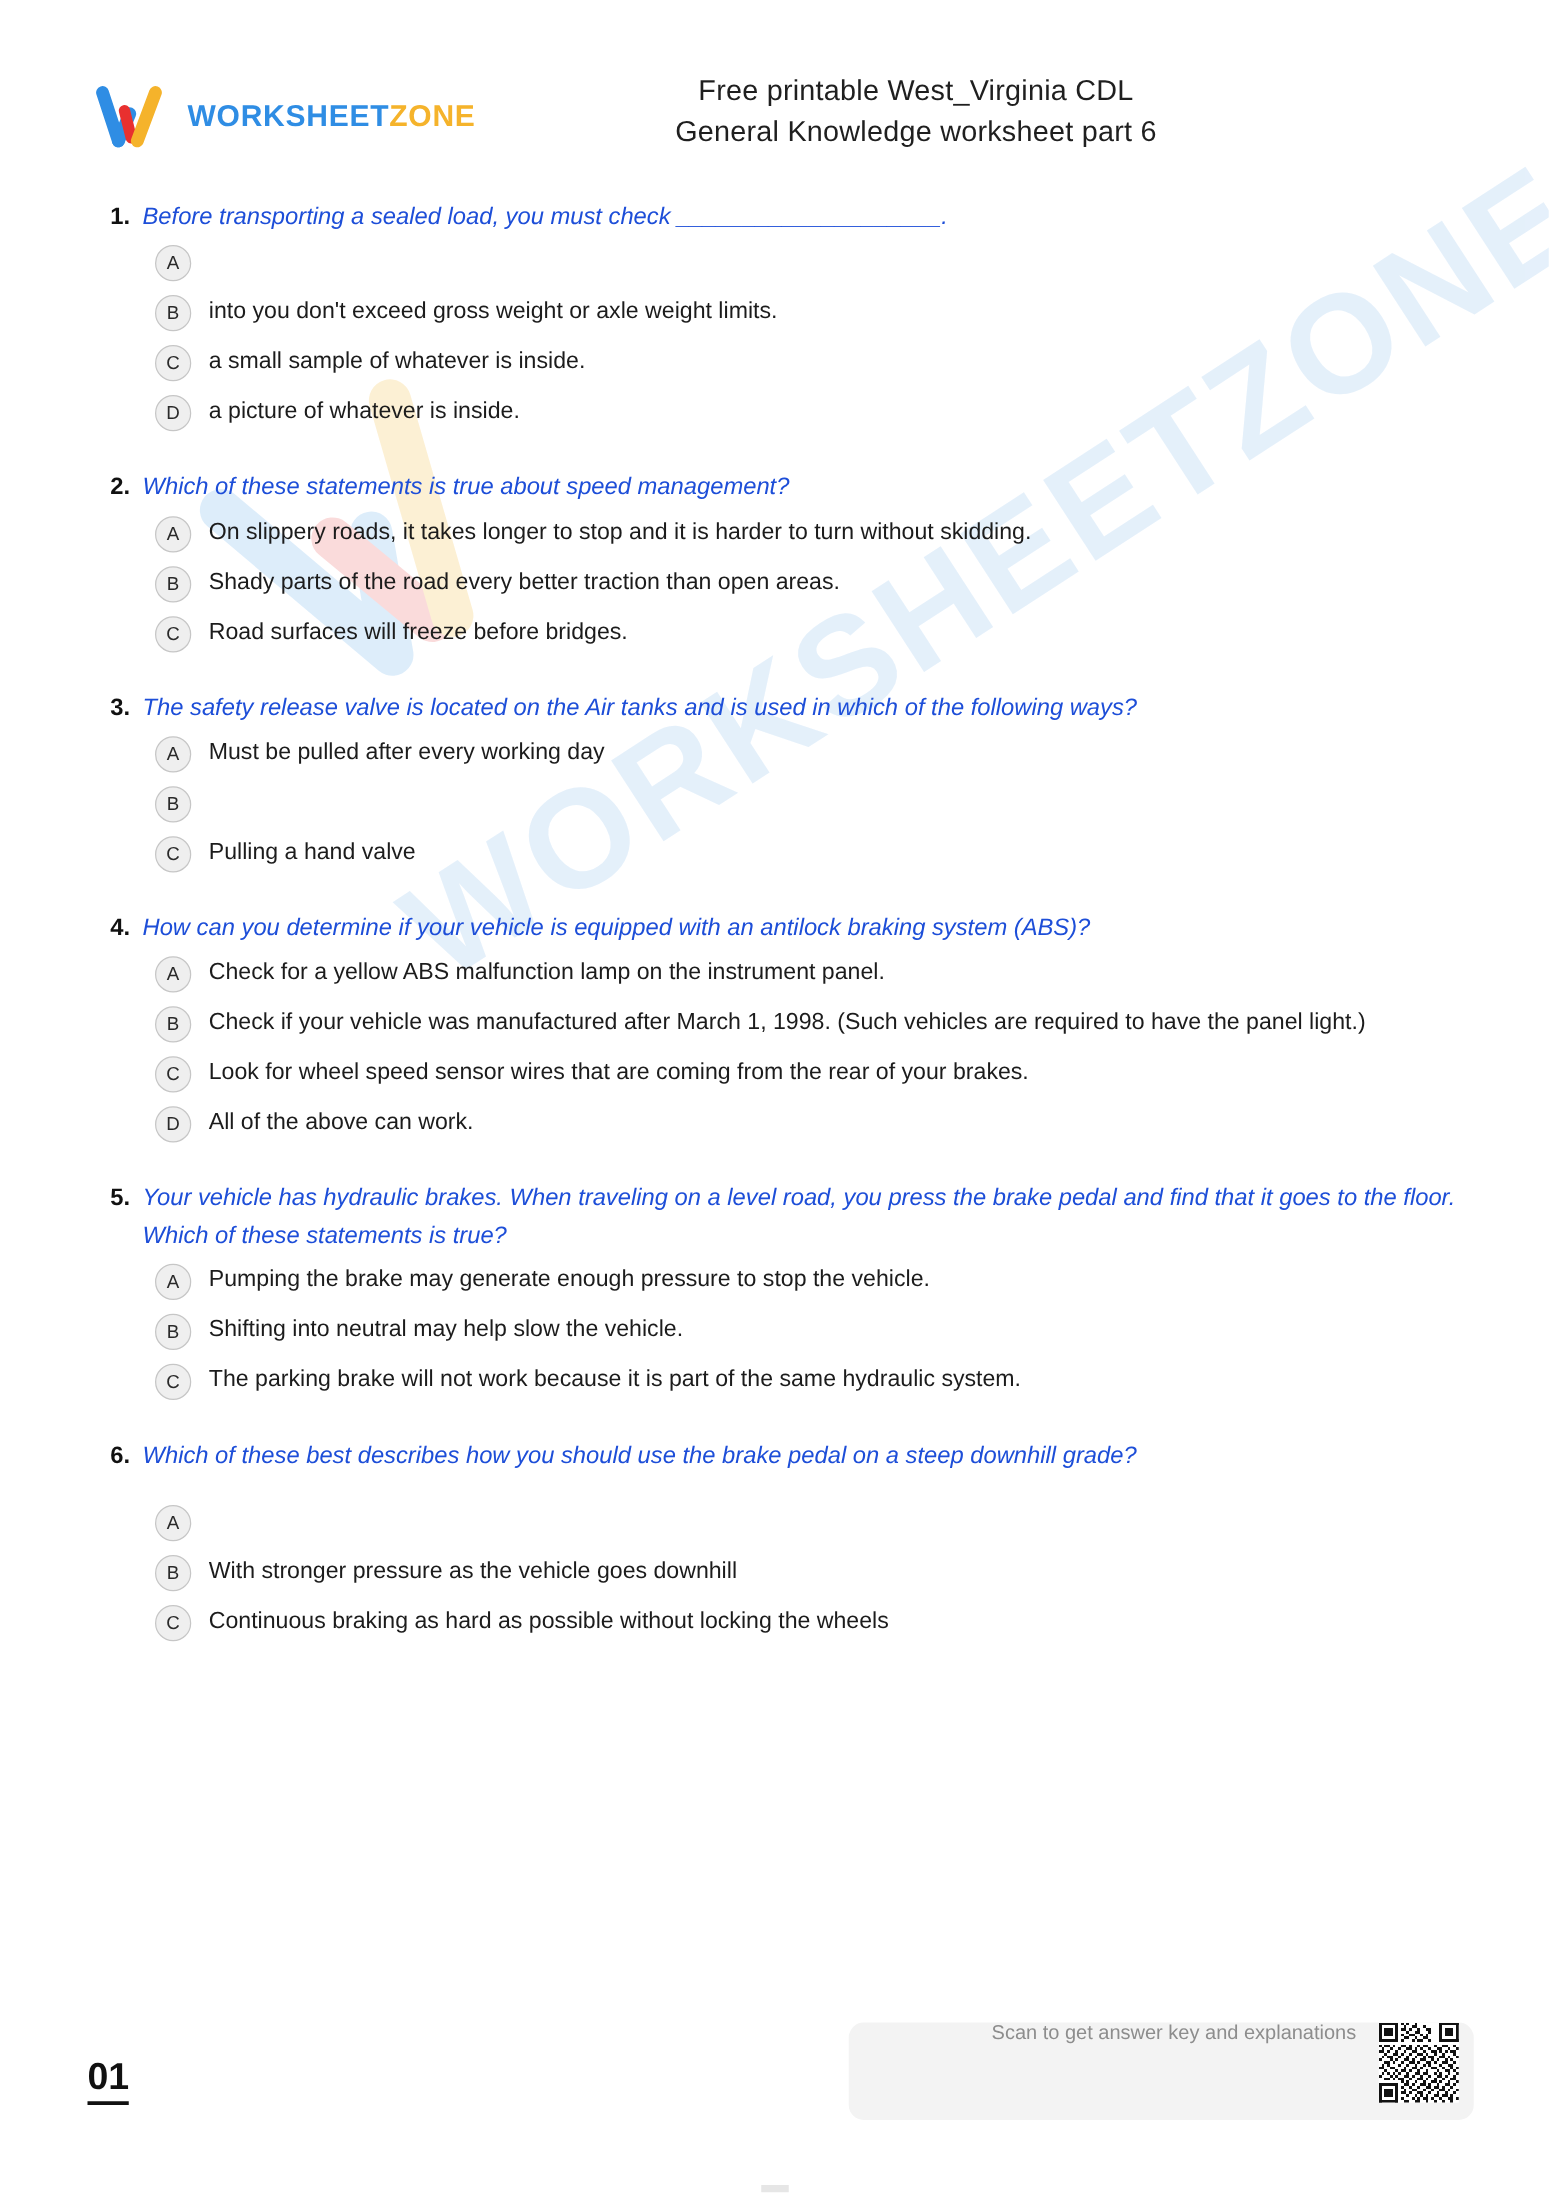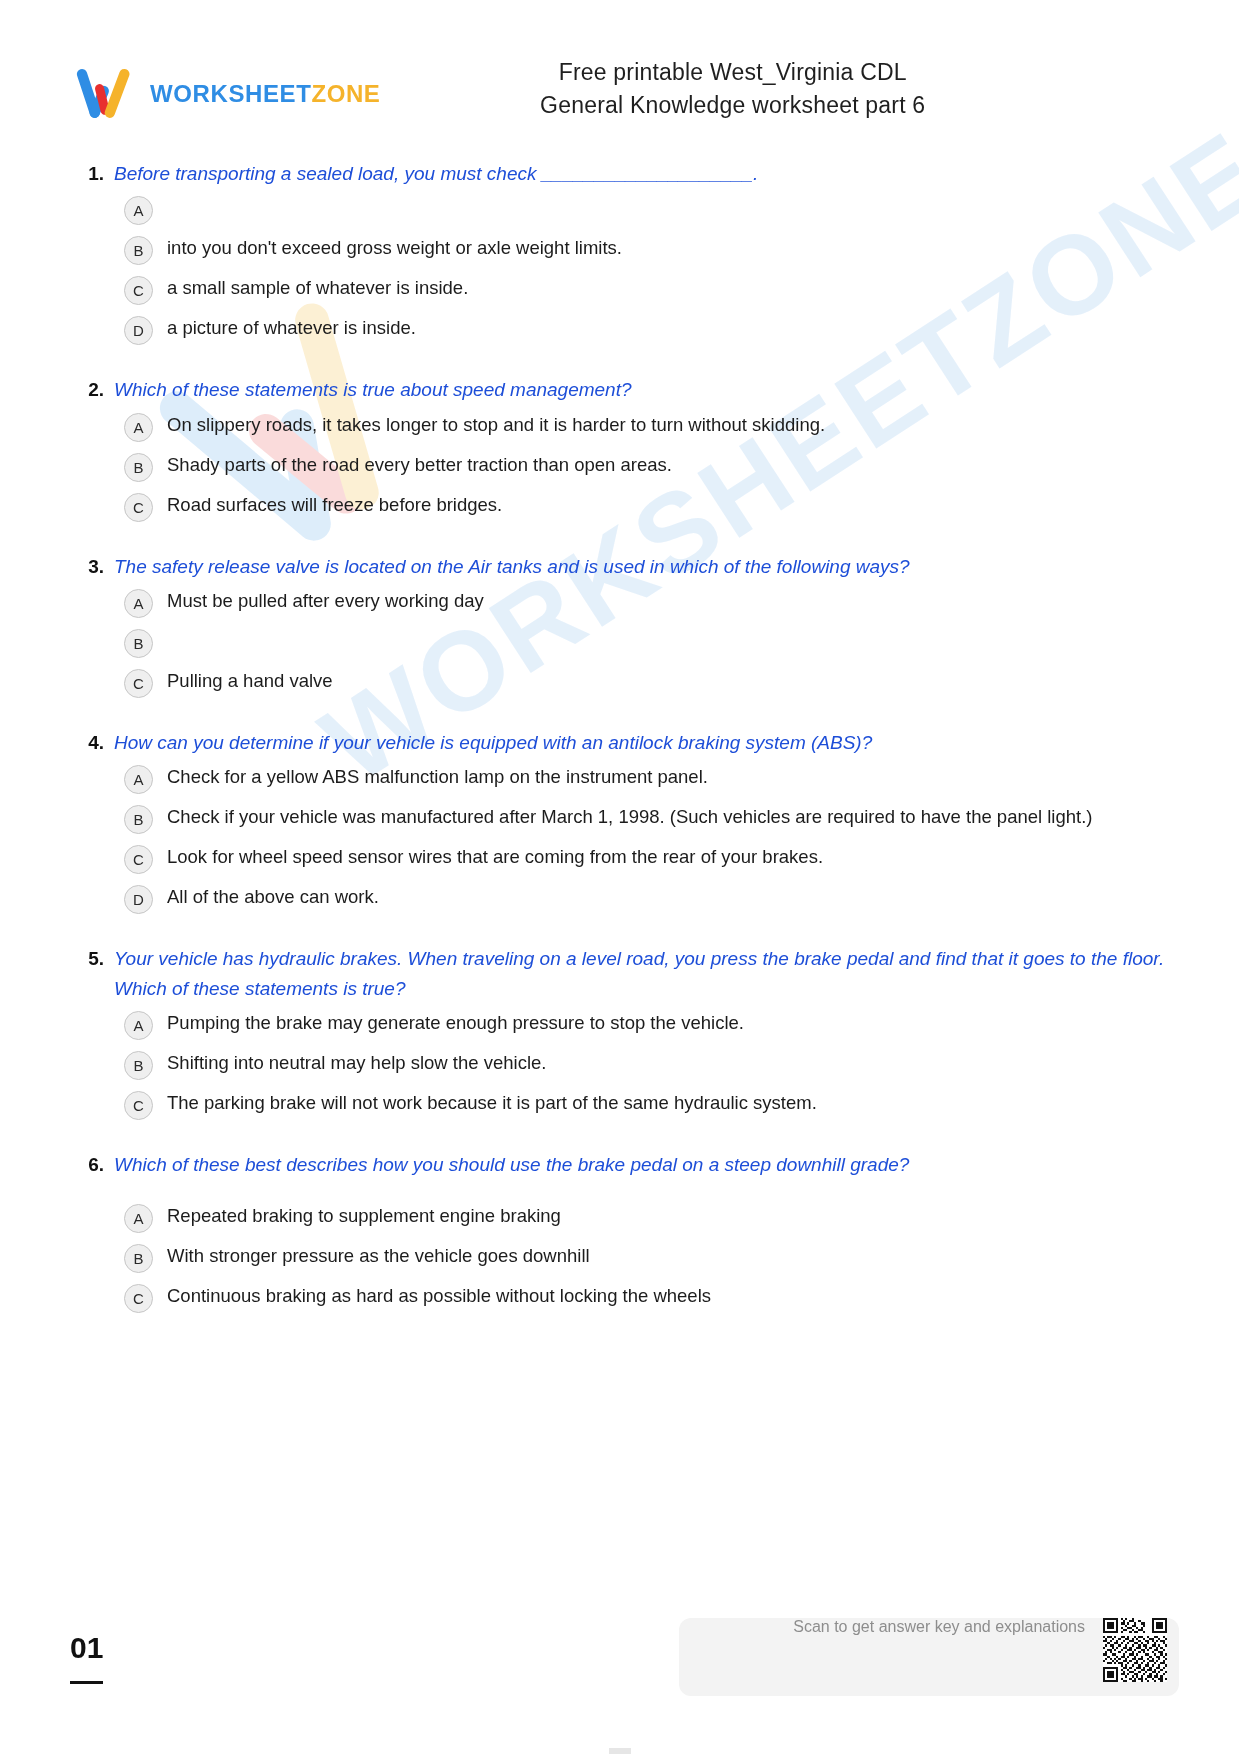--- a/index.html
+++ b/index.html
@@ -155,21 +155,21 @@
     z-index: 3;
   }
   .page-num {
     position: absolute;
     left: 70px;
     bottom: 70px;
     font-size: 30px;
     font-weight: 700;
     color: #111;
     border-bottom: 3px solid #111;
-    padding-bottom: 18px;
+    padding-bottom: 4px;
     line-height: 1;
   }
   .scan-box {
     position: absolute;
     right: 60px;
     bottom: 58px;
     width: 500px;
     height: 78px;
     background: #f3f3f3;
     border-radius: 12px;
@@ -338,21 +338,20 @@
       </div>
     </div>
     <div class="q-block gap-before-options">
       <div class="q-row">
         <div class="q-num">6.</div>
         <div class="q-text">Which of these best describes how you should use the brake pedal on a steep downhill grade?</div>
       </div>
       <div class="options">
         <div class="opt-row">
           <div class="opt-bubble">A</div>
-          <div class="opt-text">Repeated braking to supplement engine braking</div>
         </div>
         <div class="opt-row">
           <div class="opt-bubble">B</div>
           <div class="opt-text">With stronger pressure as the vehicle goes downhill</div>
         </div>
         <div class="opt-row">
           <div class="opt-bubble">C</div>
           <div class="opt-text">Continuous braking as hard as possible without locking the wheels</div>
         </div>
       </div>

